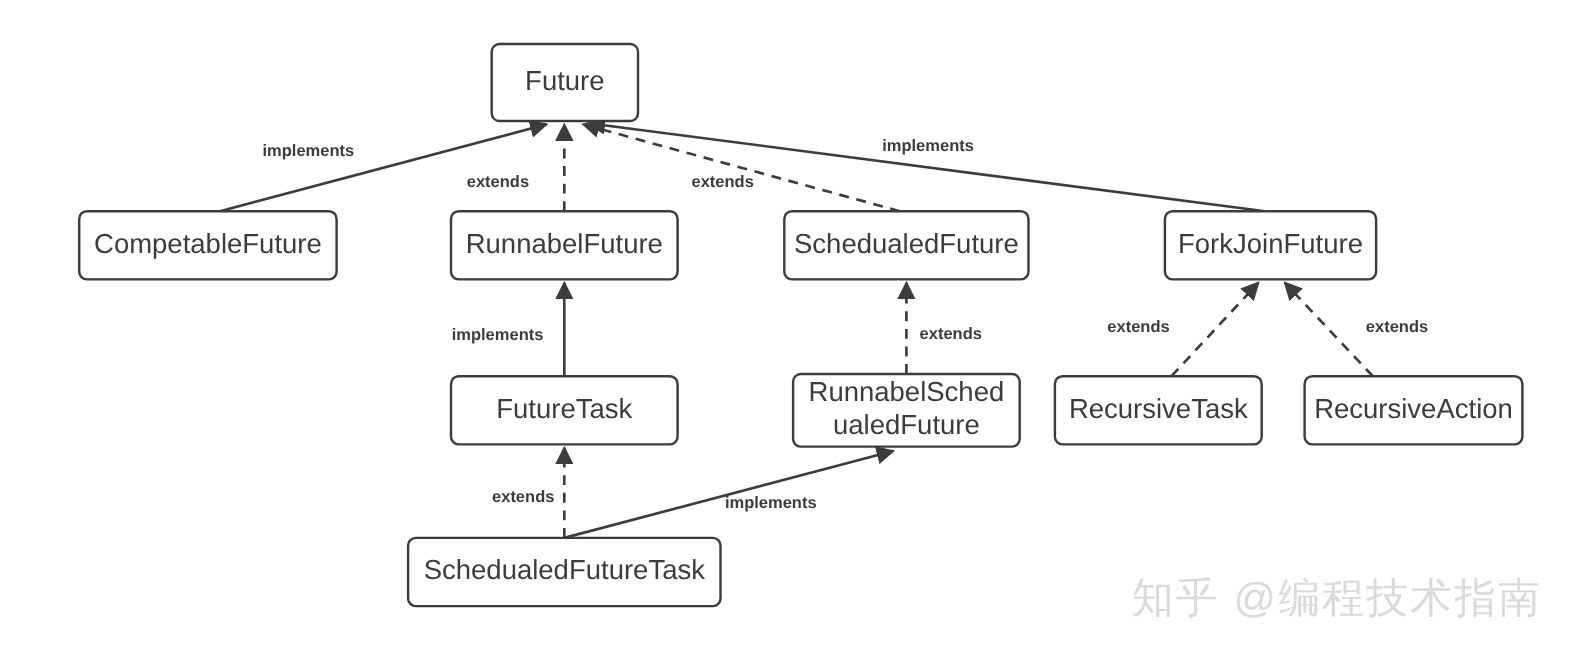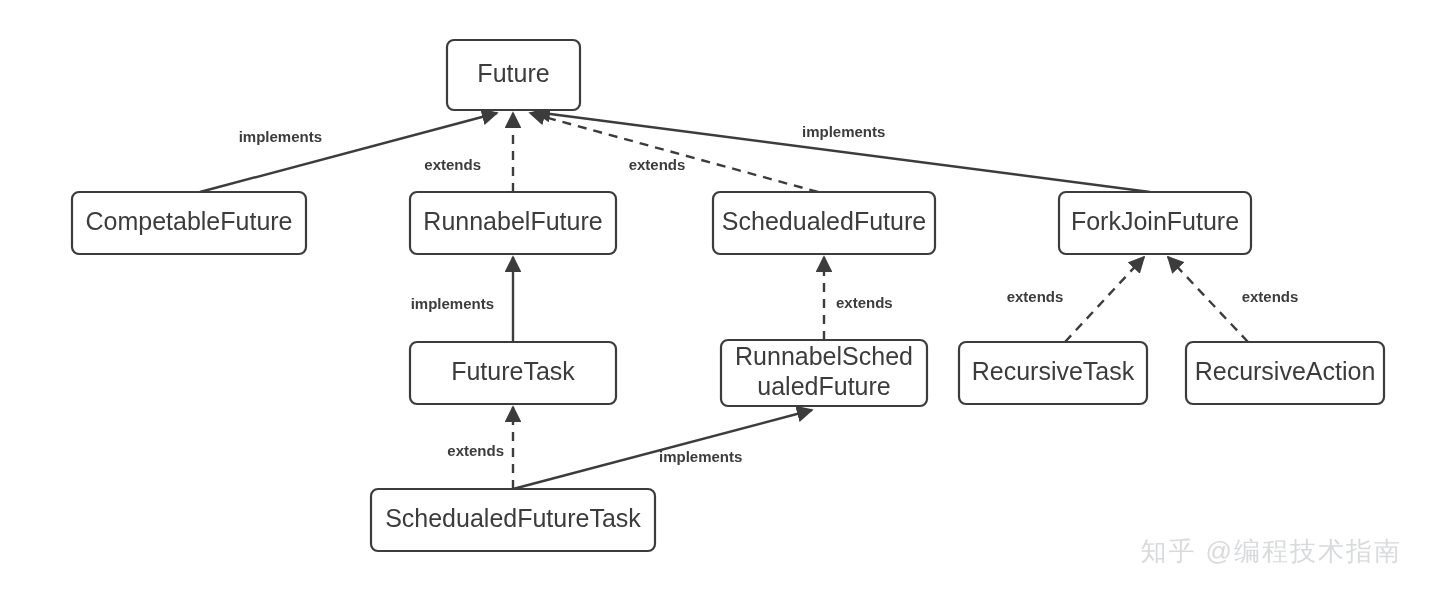--- a/index.html
+++ b/index.html
@@ -53,21 +53,21 @@
   }
   .edge-label.mid { text-anchor: middle; }
   .edge-label.start { text-anchor: start; }
   .edge-label.end { text-anchor: end; }
   .watermark {
     position: absolute;
     right: 38px;
     bottom: 26px;
     color: #d8dadc;
     font-family: "Liberation Sans", sans-serif;
-    font-size: 26px;
+    font-size: 38px;
     letter-spacing: 2px;
     white-space: nowrap;
     user-select: none;
   }
 </style>
 </head>
 <body>
 
 <div id="canvas">
   <svg id="diagram-svg" viewBox="0 0 1440 595" xmlns="http://www.w3.org/2000/svg">

